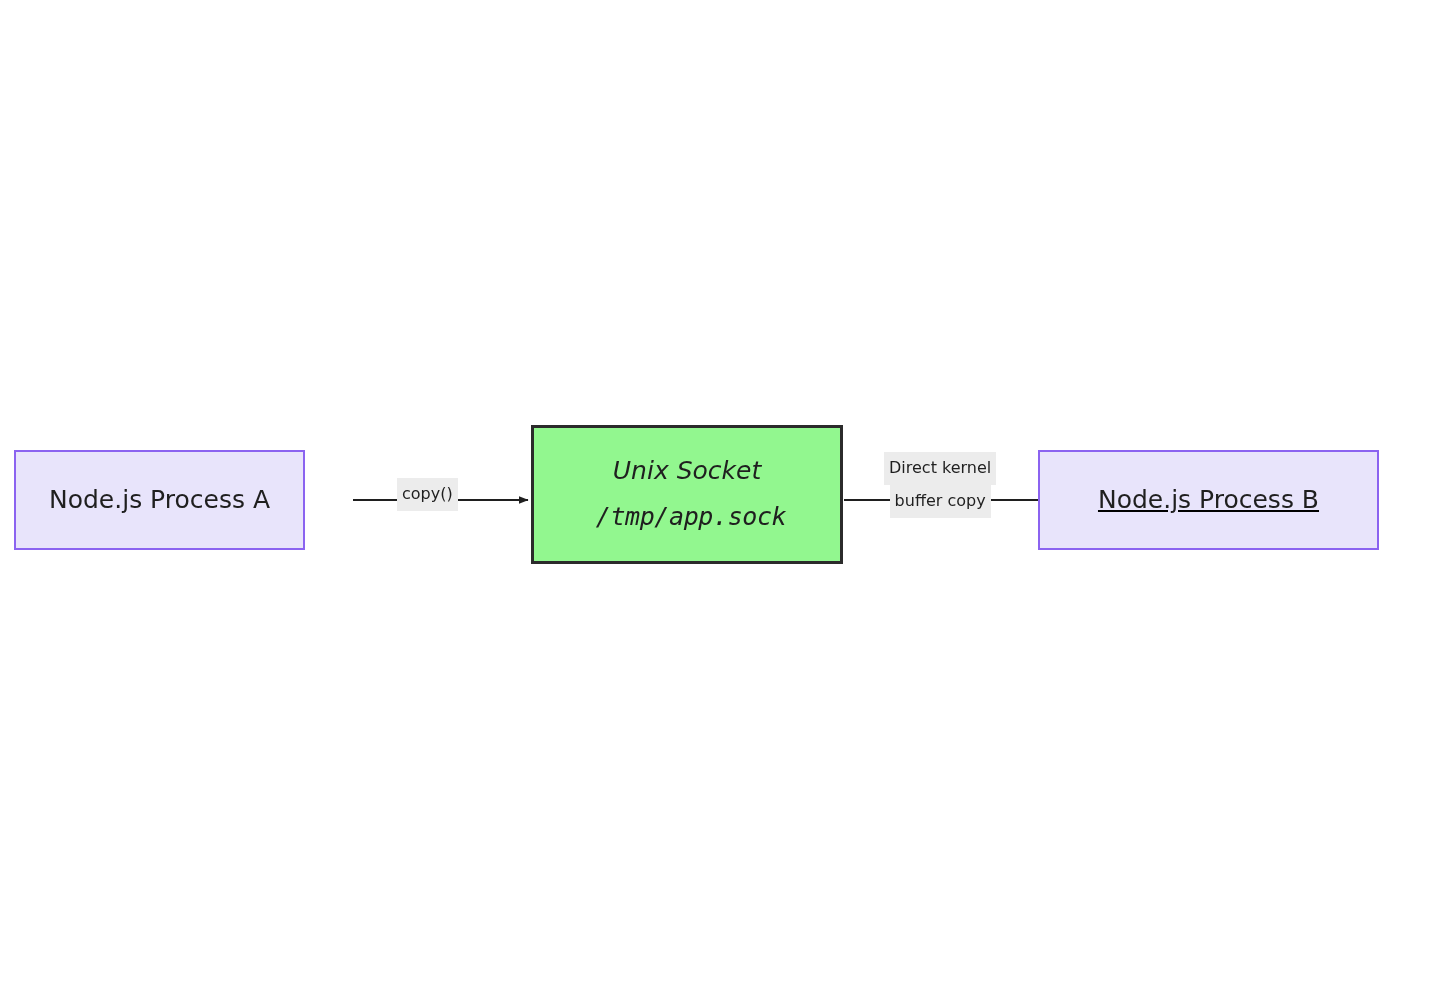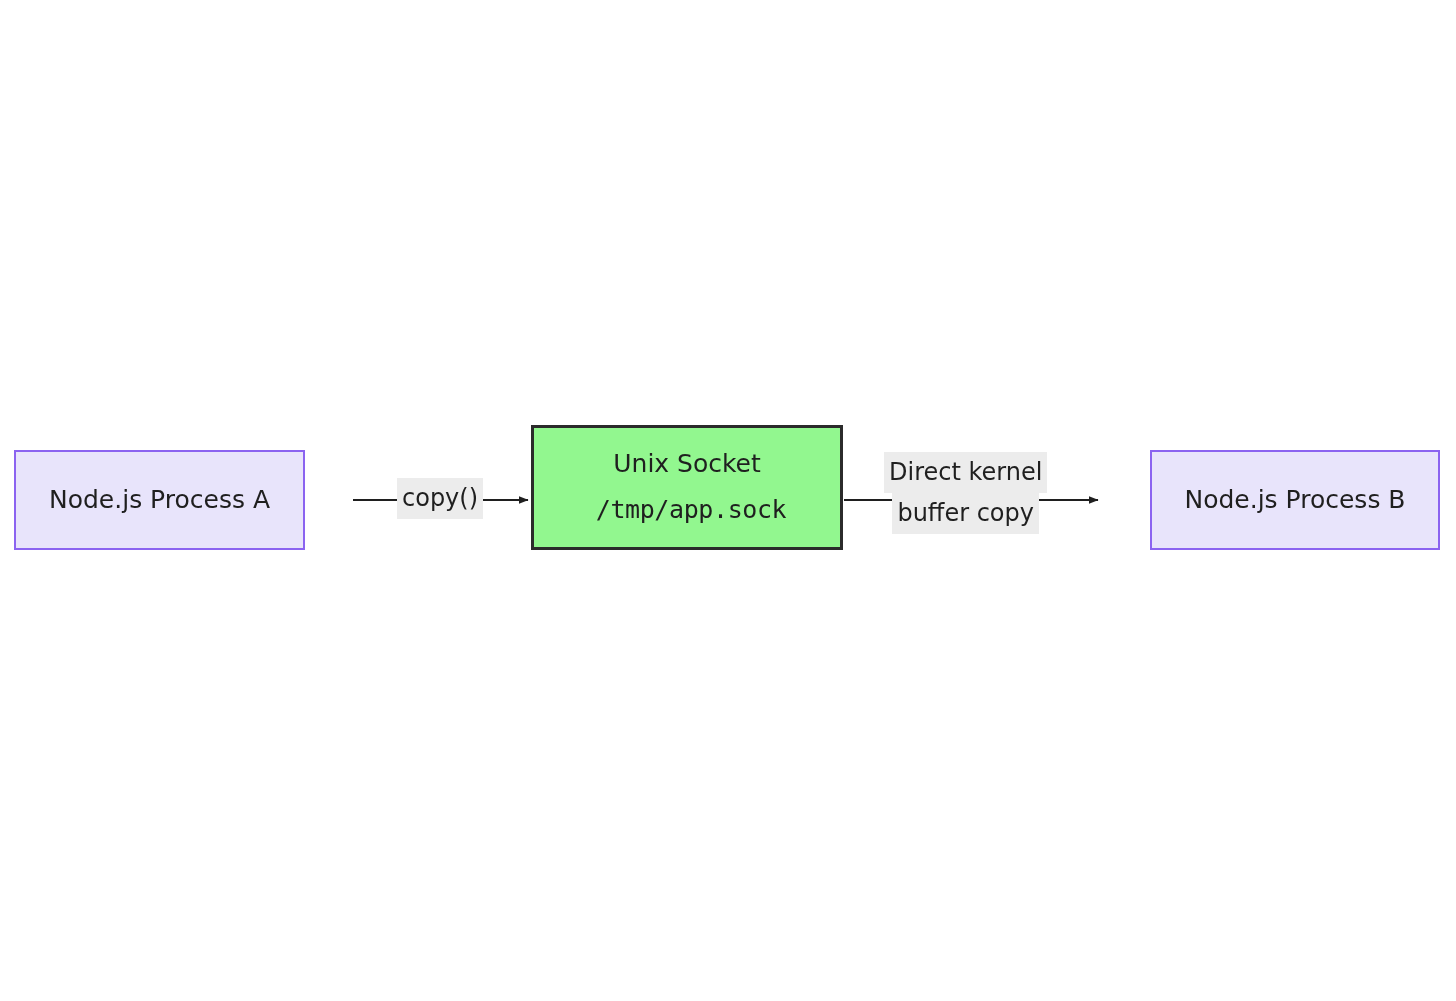--- a/index.html
+++ b/index.html
@@ -60,30 +60,32 @@
     line-height: 1.15;
   }
 
   #node-process-a {
     left: 14px;
     top: 450px;
     width: 291px;
     height: 100px;
   }
   #node-process-b {
-    left: 1150px;
+    left: 1038px;
     top: 450px;
-    width: 290px;
+    width: 341px;
     height: 100px;
+    text-decoration: underline;
   }
   #node-unix-socket {
     left: 531px;
     top: 425px;
     width: 312px;
-    height: 125px;
+    height: 139px;
+    font-style: italic;
   }
 
   #node-process-a .node-label,
   #node-process-b .node-label {
     font-size: 25px;
   }
 
   #node-unix-socket .socket-title {
     font-size: 25px;
     margin-bottom: 17px;
@@ -98,21 +100,21 @@
   
   .edge-label {
     position: absolute;
     display: flex;
     flex-direction: column;
     align-items: center;
   }
   .edge-label-line {
     background: #ececec;
     color: #1f1f1f;
-    font-size: 24px;
+    font-size: 16px;
     line-height: 1.0;
     padding: 8px 5px 9px 5px;
     white-space: nowrap;
     text-align: center;
   }
 
   #edge-label-write {
     left: 397px;
     top: 478px;
   }

